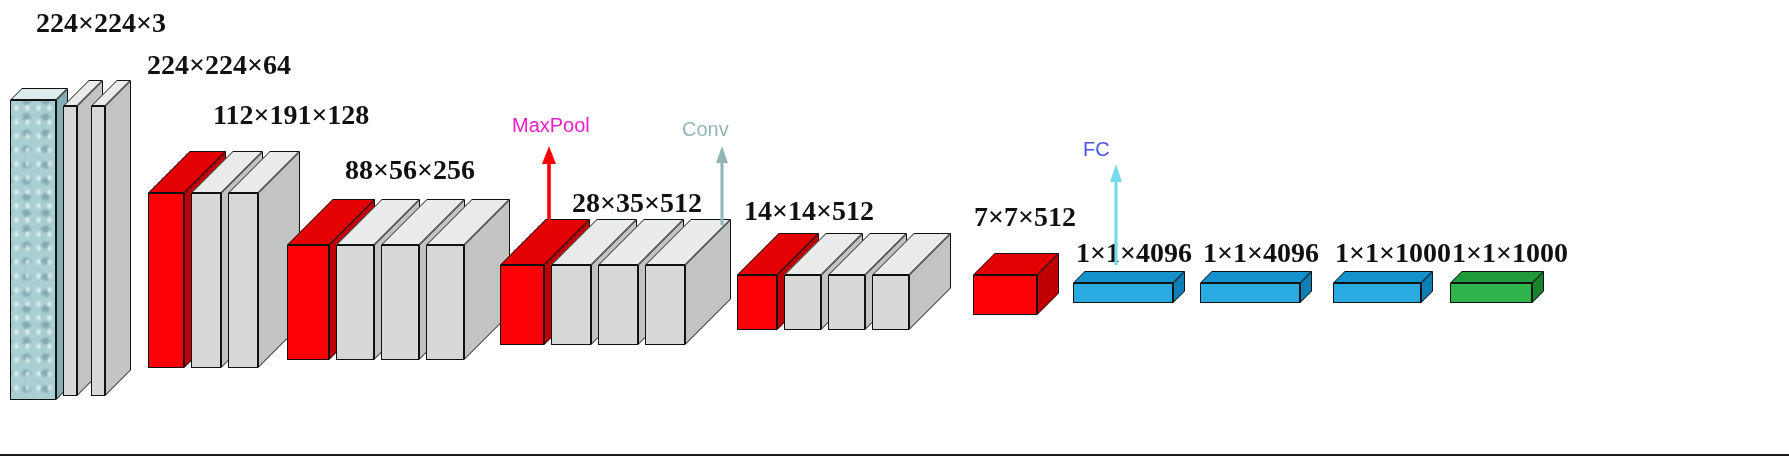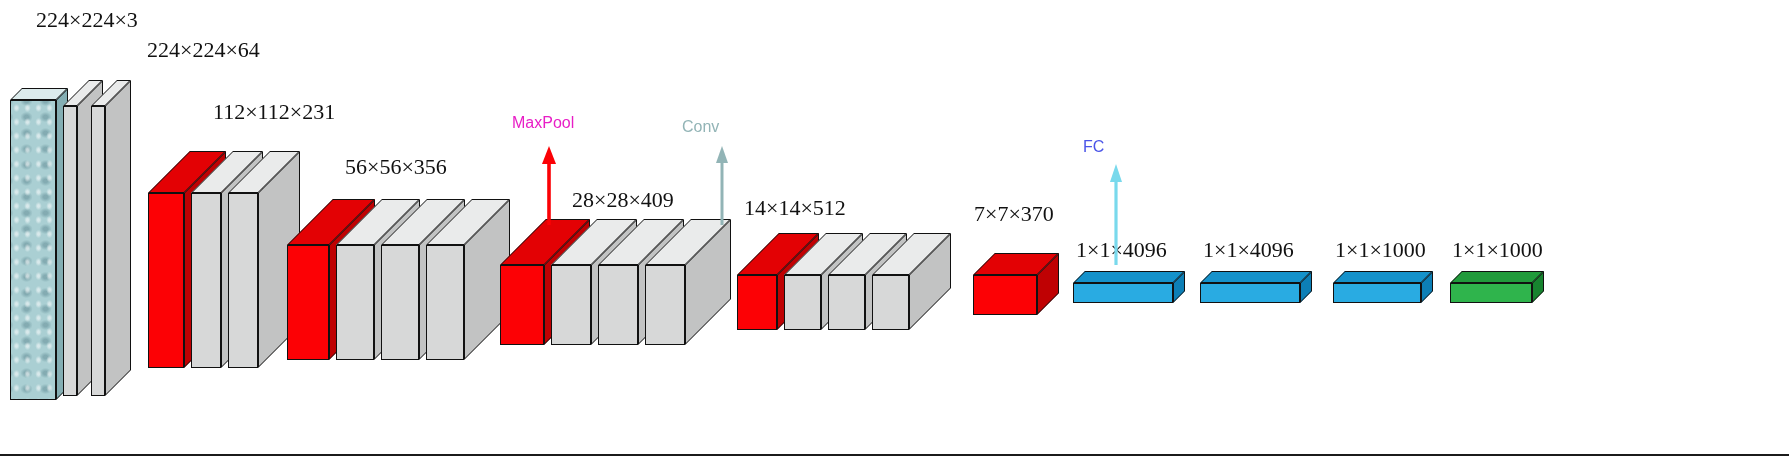--- a/index.html
+++ b/index.html
@@ -50,27 +50,27 @@
     background-size:11px 14px, 19px 16px;
     background-position:0 0, 6px 8px;
   }
   .input .face-top {background:var(--c-inputTop);}
   .input .face-side{background:var(--c-inputSide);}
 
   
   .dim-label{
     position:absolute;
     font-family:"Liberation Serif", serif;
-    font-size:22px;color:#111;
-    white-space:nowrap;line-height:1.1;
+    font-size:28px;color:#111;
+    white-space:nowrap;line-height:1.1;font-weight:bold;
   }
   .ann-label{
     position:absolute;
     font-family:"Liberation Sans", sans-serif;
-    font-size:16px;white-space:nowrap;line-height:1.1;
+    font-size:20px;white-space:nowrap;line-height:1.1;
   }
 
   .arrow{position:absolute;overflow:visible;}
   .baseline{position:absolute;}
 </style>
 </head>
 <body>
 
 <div id="canvas">
 
@@ -191,26 +191,26 @@
     <i class="face face-side"></i>
     <i class="face face-front"></i>
   </div>
   <div class="slab green" style="left:1450px;top:283px;--w:82px;--h:20px;--d:12px">
     <i class="face face-top"></i>
     <i class="face face-side"></i>
     <i class="face face-front"></i>
   </div>
 
   <div class="dim-label" style="left:36px;top:8px">224×224×3</div>
-  <div class="dim-label" style="left:147px;top:38px">224×224×64</div>
-  <div class="dim-label" style="left:213px;top:100px">112×112×231</div>
-  <div class="dim-label" style="left:345px;top:155px">56×56×356</div>
-  <div class="dim-label" style="left:572px;top:188px">28×28×409</div>
+  <div class="dim-label" style="left:147px;top:50px">224×224×64</div>
+  <div class="dim-label" style="left:213px;top:100px">112×191×128</div>
+  <div class="dim-label" style="left:345px;top:155px">88×56×256</div>
+  <div class="dim-label" style="left:572px;top:188px">28×35×512</div>
   <div class="dim-label" style="left:744px;top:196px">14×14×512</div>
-  <div class="dim-label" style="left:974px;top:202px">7×7×370</div>
+  <div class="dim-label" style="left:974px;top:202px">7×7×512</div>
   <div class="dim-label" style="left:1076px;top:238px">1×1×4096</div>
   <div class="dim-label" style="left:1203px;top:238px">1×1×4096</div>
   <div class="dim-label" style="left:1335px;top:238px">1×1×1000</div>
   <div class="dim-label" style="left:1452px;top:238px">1×1×1000</div>
 
   <div class="ann-label" style="left:512px;top:114px;color:var(--c-maxpoolText)">MaxPool</div>
   <svg class="arrow" style="left:538px;top:145px" width="22" height="82" viewBox="0 0 22 82">
     <line x1="11" y1="80" x2="11" y2="16" stroke="#fb0105" stroke-width="3.6"></line>
     <polygon points="11,1 4,19 18,19" fill="#fb0105"></polygon>
   </svg>

